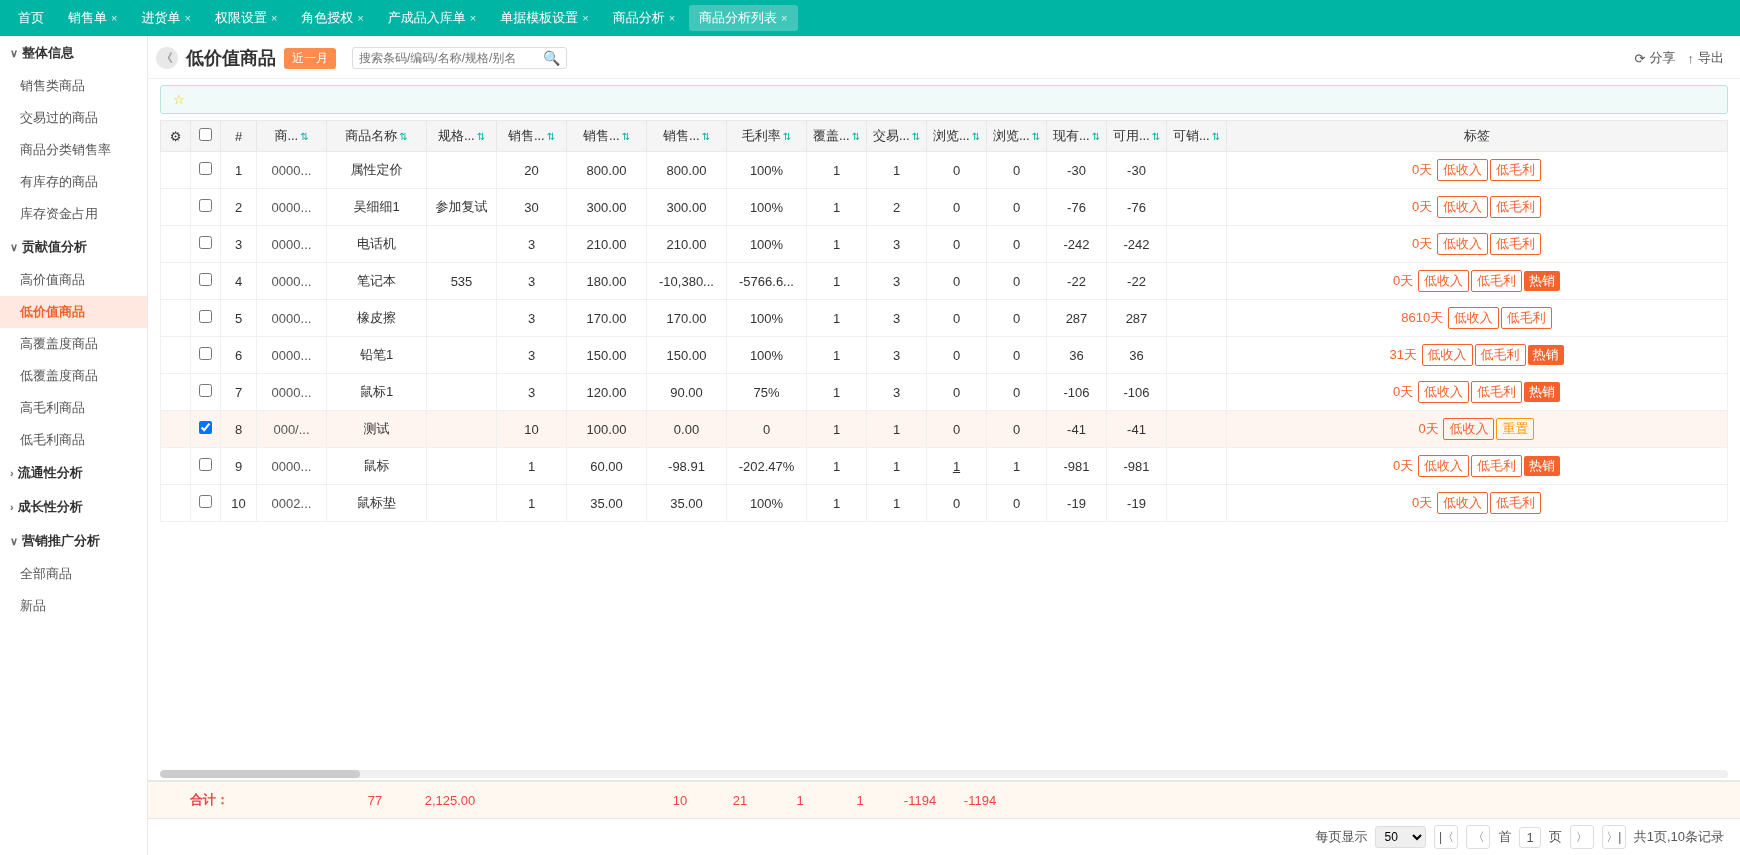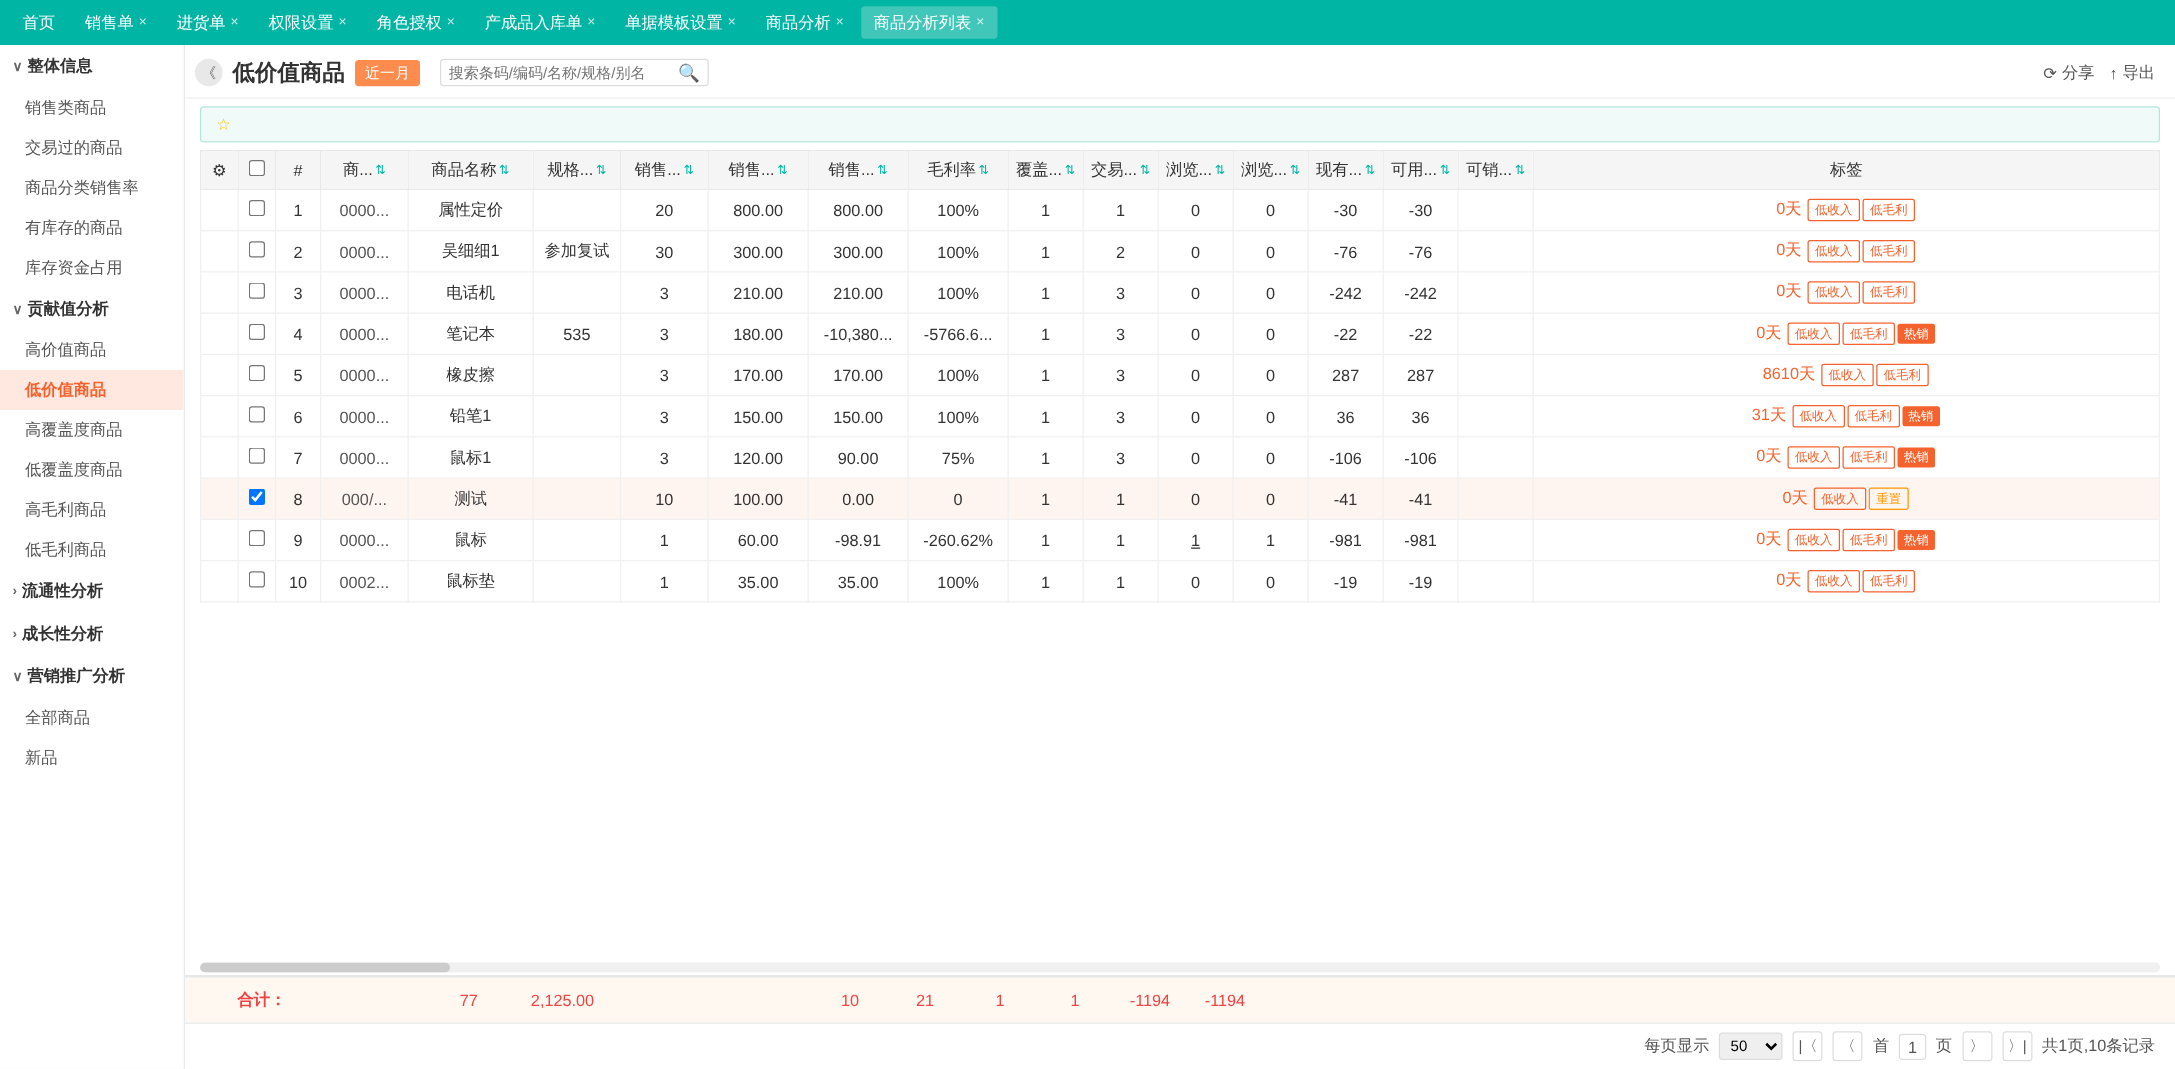--- a/index.html
+++ b/index.html
@@ -172,21 +172,21 @@
       border: 1px solid #f0f0f0;
       padding: 6px 4px;
       text-align: center;
       color: #333;
       white-space: nowrap;
     }
     .tag {
       display: inline-block;
       padding: 1px 5px;
       border-radius: 2px;
-      font-size: 10px;
+      font-size: 13px;
       margin: 1px;
     }
     .tag-red { color: #f5622d; border: 1px solid #f5622d; }
     .tag-orange { color: #ff9800; border: 1px solid #ff9800; text-align: center; }
     .tag-hot { background: #f5622d; color: #fff; }
     .underline { text-decoration: underline; color: #333; }
     .text-orange { color: #f5622d; }
 
     
     .footer-total {
@@ -636,21 +636,21 @@
             <tr>
               <td></td>
               <td><input type="checkbox" style=""></td>
               <td>9</td>
               <td style="color:#555;">0000...</td>
               <td>鼠标</td>
               <td></td>
               <td>1</td>
               <td>60.00</td>
               <td>-98.91</td>
-              <td>-260.62%</td>
+              <td>-202.47%</td>
               <td>1</td>
               <td>1</td>
               <td><span class="underline">1</span></td>
               <td>1</td>
               <td>-981</td>
               <td>-981</td>
               <td></td>
               <td>
         <span class="text-orange">0天</span>
         <span class="tag tag-red">低收入</span><span class="tag tag-red">低毛利</span><span class="tag tag-hot">热销</span>

